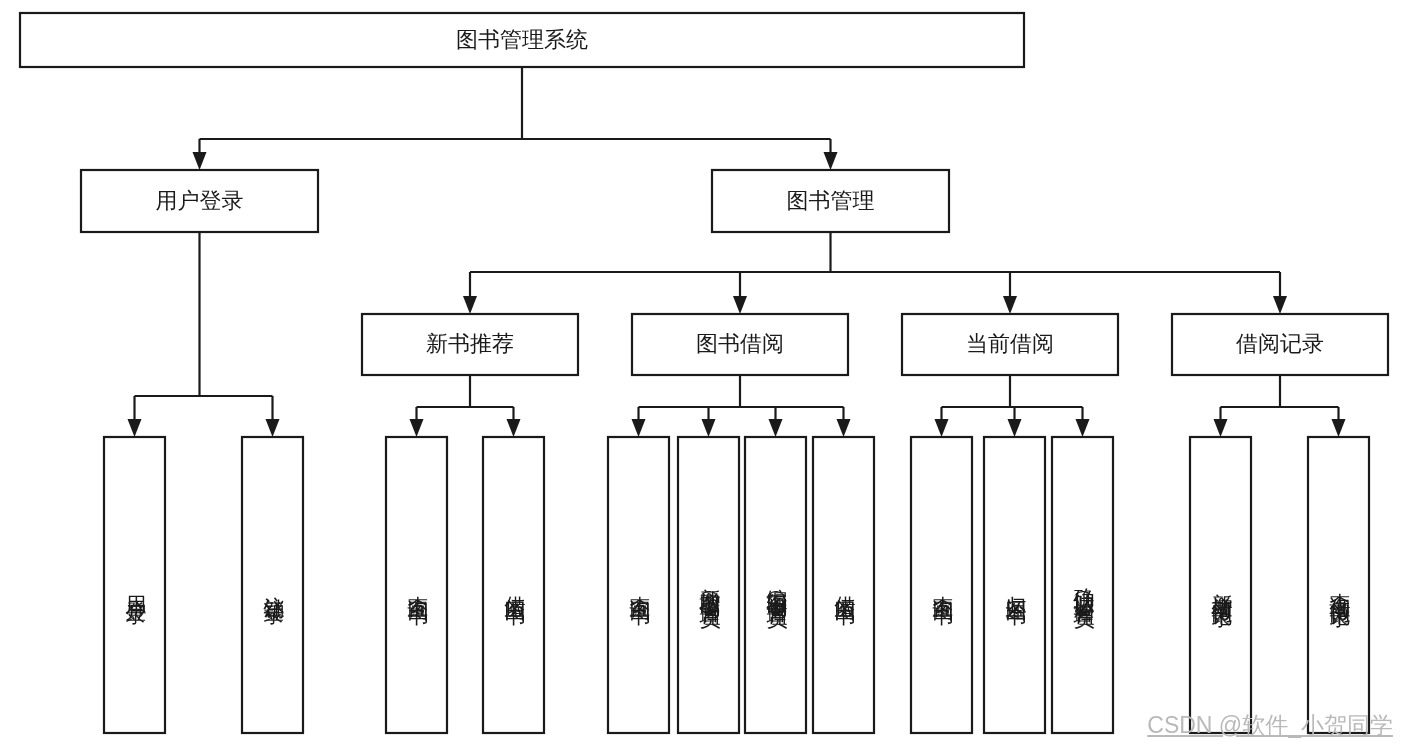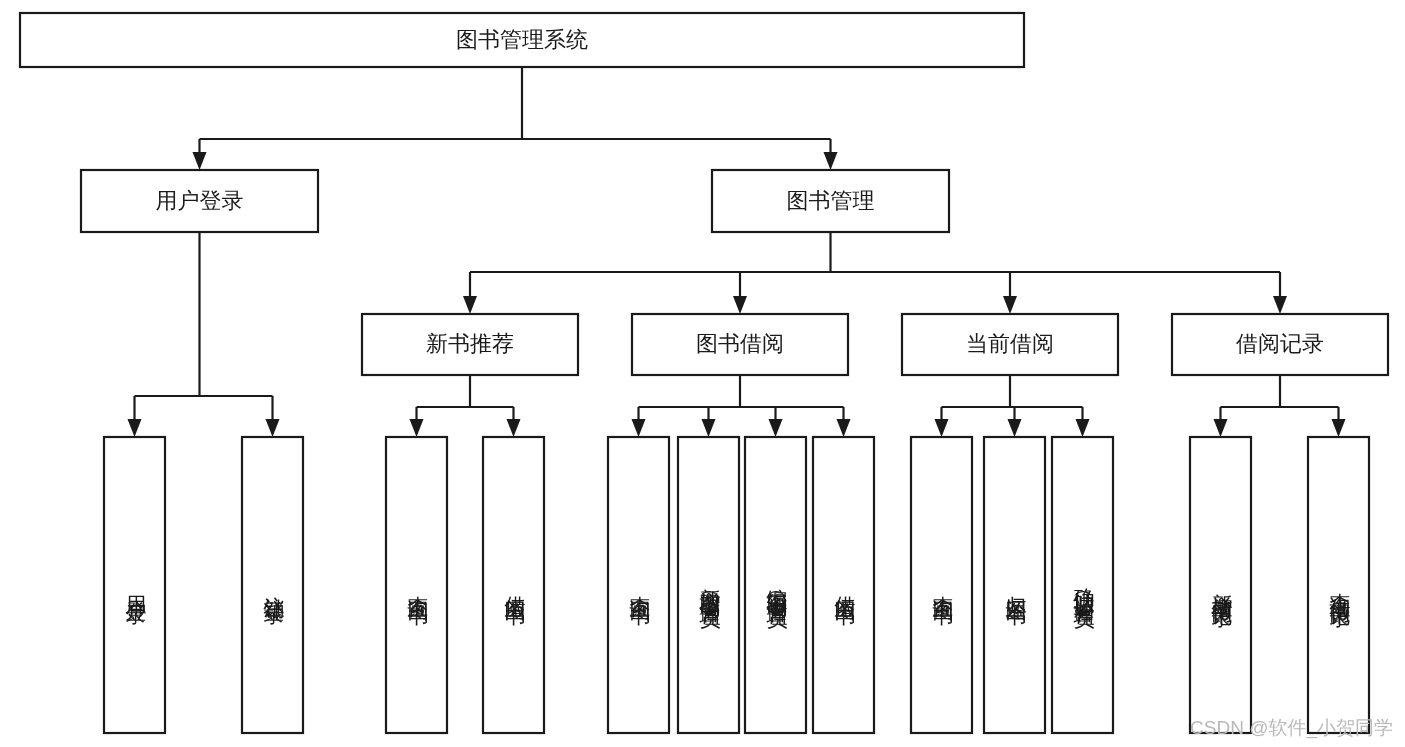--- a/index.html
+++ b/index.html
@@ -43,24 +43,25 @@
     fill: none;
   }
   .arrowhead {
     fill: #1a1a1a;
   }
   .watermark {
     position: absolute;
     right: 12px;
     bottom: 6px;
     color: #b9b9b9;
-    font-size: 19px;
+    font-size: 23px;
     font-family: "Liberation Sans", "DejaVu Sans", sans-serif;
     white-space: nowrap;
     pointer-events: none;
+    text-decoration: underline;
   }
 </style>
 </head>
 <body>
 
 <svg id="diagram" viewBox="0 0 1405 747" xmlns="http://www.w3.org/2000/svg">
   <g id="connectors">
       <line x1="522" y1="67" x2="522" y2="139" class="connector"></line>
       <line x1="199.5" y1="139" x2="830.5" y2="139" class="connector"></line>
       <line x1="199.5" y1="139" x2="199.5" y2="153" class="connector"></line>

